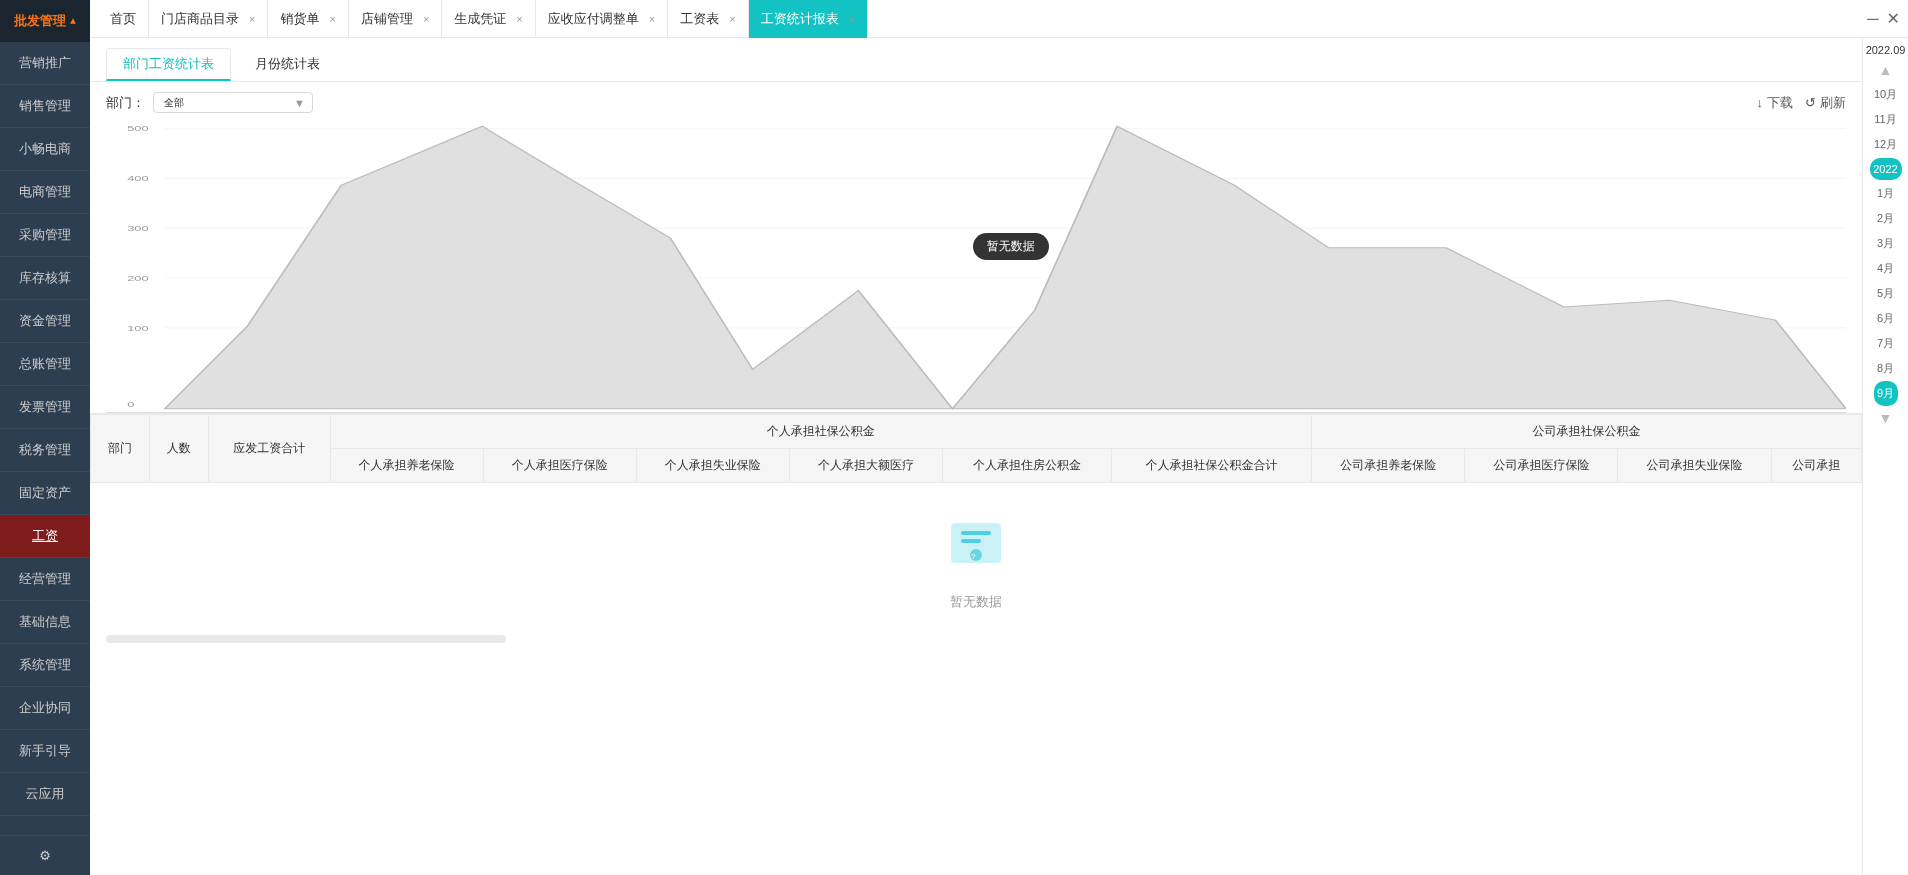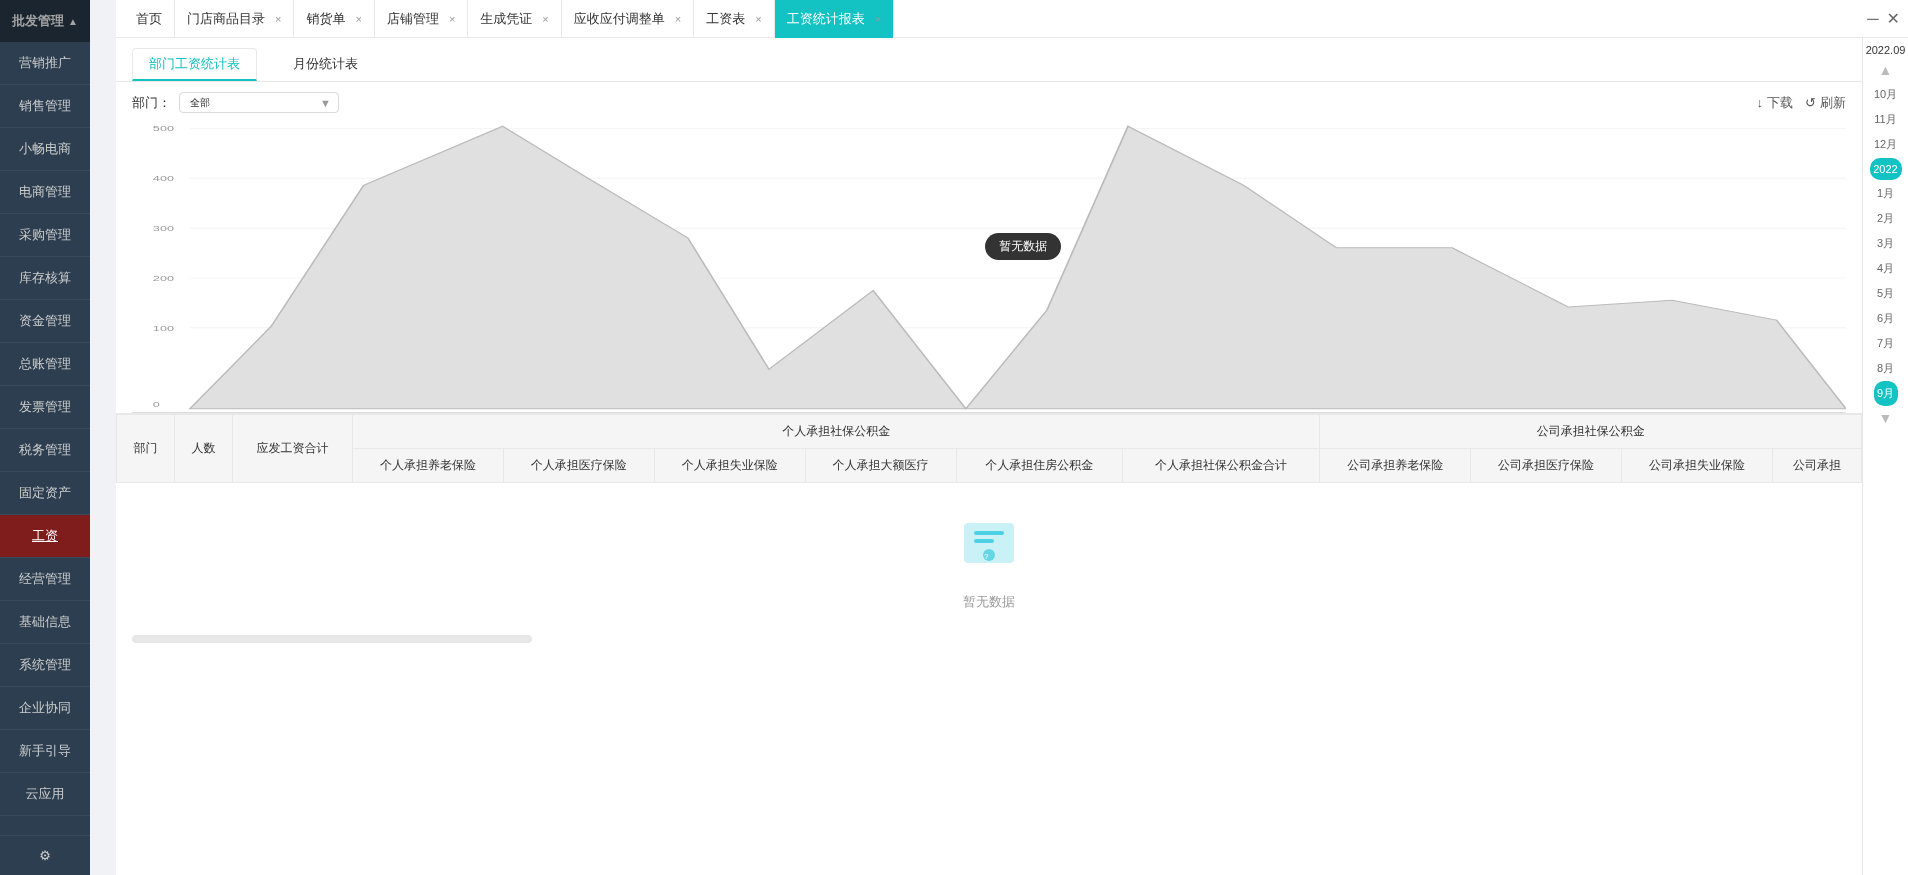--- a/index.html
+++ b/index.html
@@ -9,30 +9,31 @@
     .sidebar {
       width: 90px;
       background: #2c3e50;
       display: flex;
       flex-direction: column;
       height: 100%;
       flex-shrink: 0;
     }
     .sidebar-header {
       background: #1a252f;
-      color: #a3a3a3;
+      color: #f97316;
       text-align: center;
       padding: 12px 5px;
       font-size: 13px;
       font-weight: bold;
       display: flex;
       align-items: center;
       justify-content: center;
       gap: 4px;
       cursor: pointer;
+      font-family: Liberation Mono, monospace;
     }
     .sidebar-header .arrow { font-size: 10px; }
     .sidebar-item {
       color: #ccc;
       text-align: center;
       padding: 12px 17px;
       font-size: 13px;
       cursor: pointer;
       border-bottom: 1px solid #3a4a5a;
     }
@@ -45,21 +46,20 @@
       cursor: pointer;
       border-top: 1px solid #3a4a5a;
     }
 
     
     .main-area {
       flex: 1;
       display: flex;
       flex-direction: column;
       overflow: hidden;
-      margin-left: 26px;
     }
 
     
     .tab-bar {
       background: #fff;
       display: flex;
       align-items: center;
       border-bottom: 1px solid #e8e8e8;
       padding: 0 8px;
       height: 38px;
@@ -341,21 +341,21 @@
       <span>─</span>
       <span>✕</span>
     </div>
   </div>
 
   <div class="main-content-row">
     <div class="main-content-inner">
       <div class="content">
 
         <div class="sub-tabs">
-          <div id="subtabs-container" style="display:flex;gap:19px;">
+          <div id="subtabs-container" style="display:flex;gap:7px;">
               <div class="sub-tab active">部门工资统计表</div>
               <div class="sub-tab">月份统计表</div>
             </div>
         </div>
 
         <div class="toolbar">
           <div class="toolbar-left">
             <span class="label">部门：</span>
             <div class="select-wrapper">
               <select class="select-box">

